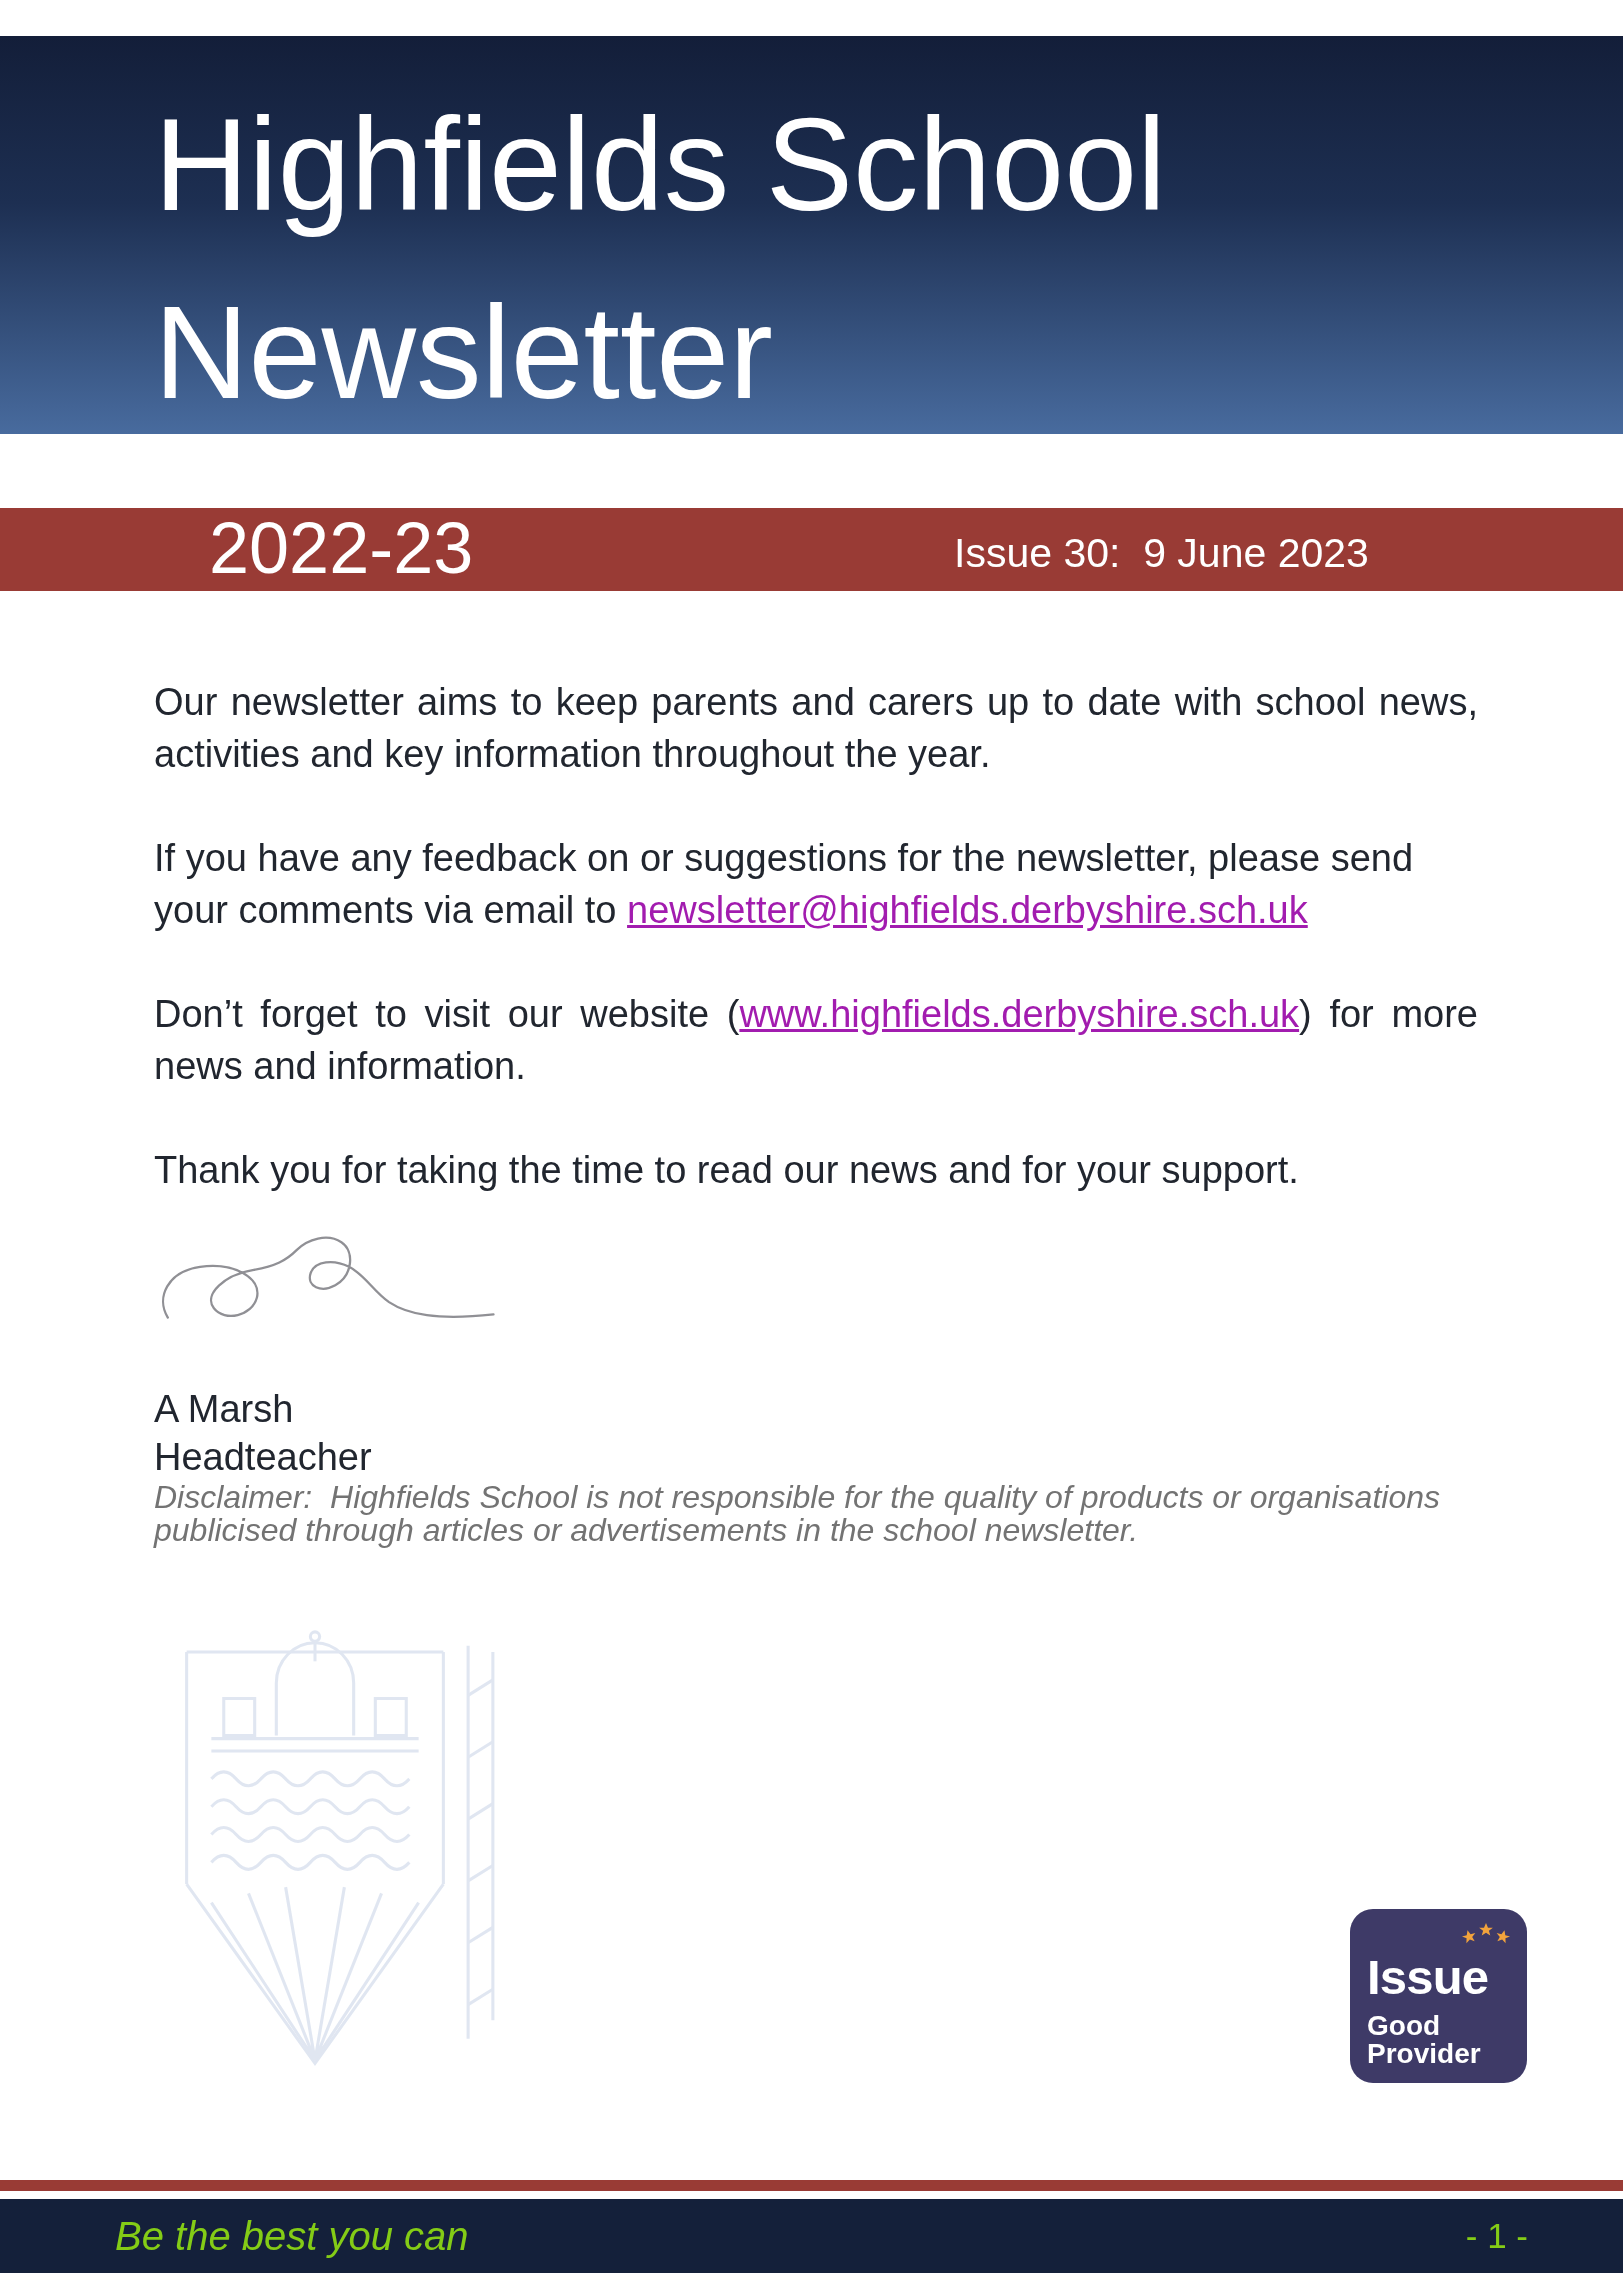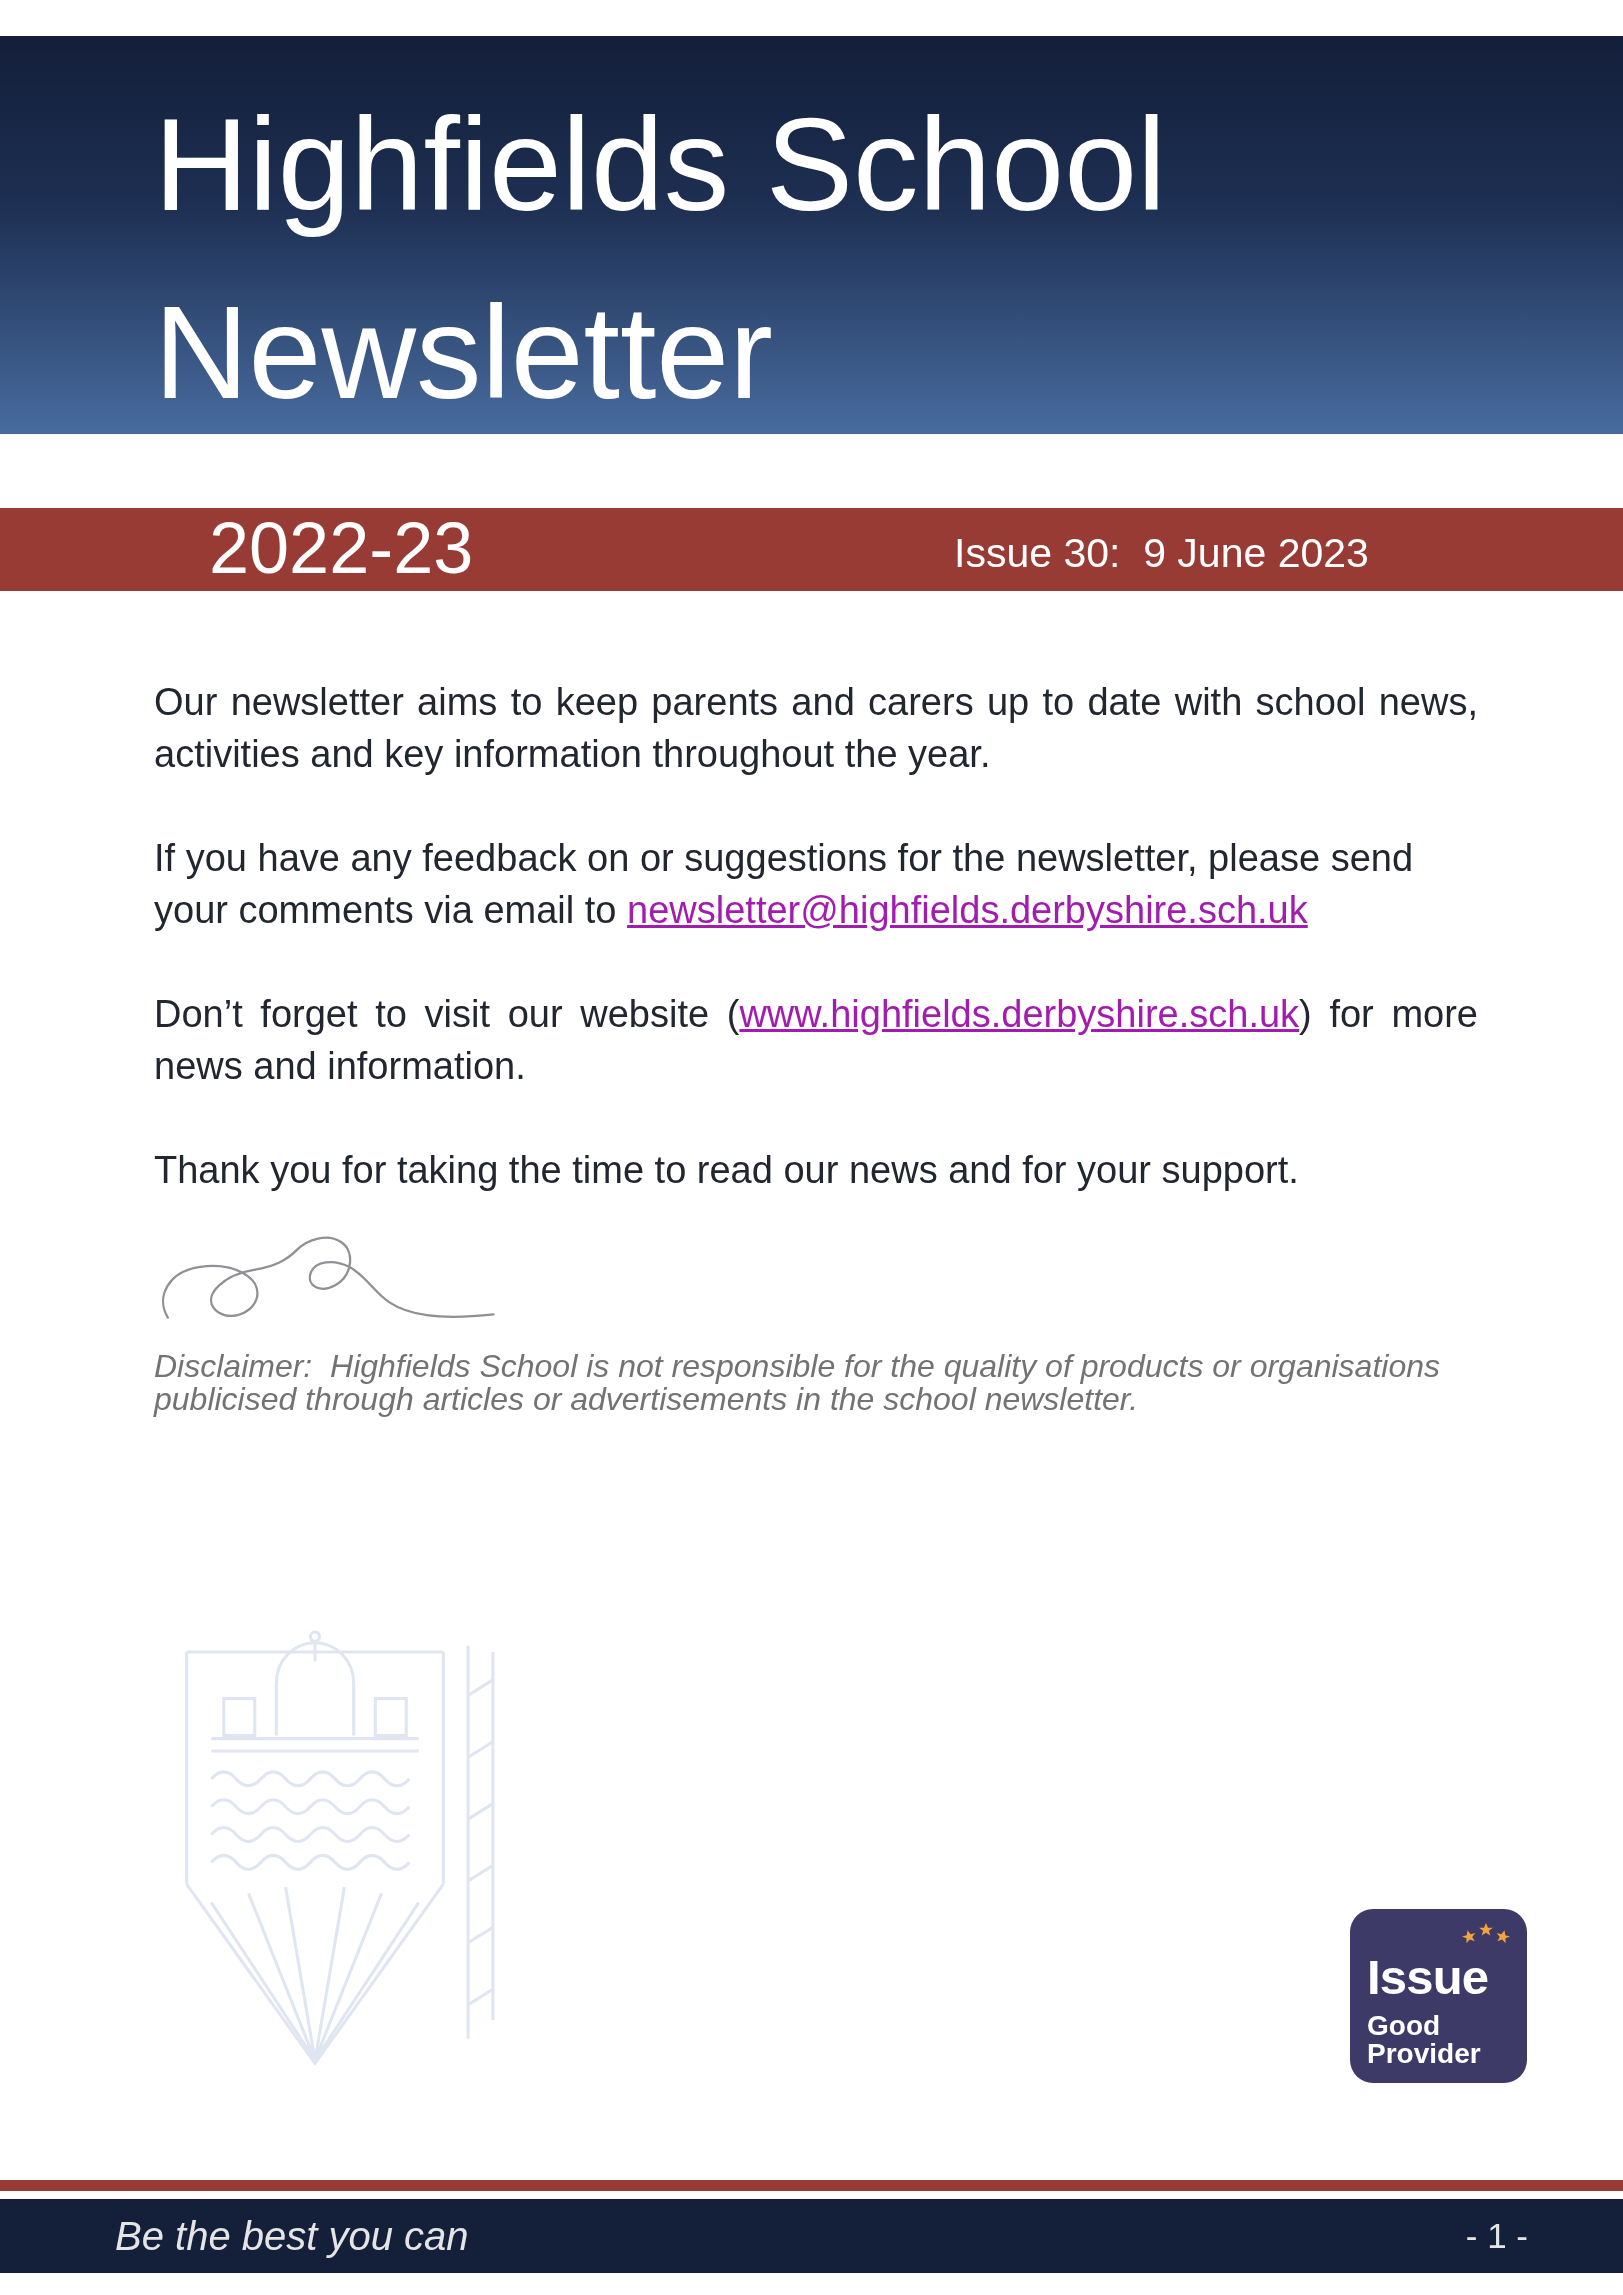--- a/index.html
+++ b/index.html
@@ -53,21 +53,21 @@
     background:#3e3a67; border-radius:23px; color:#ffffff; box-sizing:border-box;
   }
   .ofsted-stars { position:absolute; top:10.7px; right:15.4px; }
   .ofsted-brand { position:absolute; left:17px; top:40px; font-size:49px; font-weight:700; letter-spacing:-0.8px; }
   .ofsted-rating { position:absolute; left:17px; bottom:15.4px; font-size:28px; font-weight:700; line-height:28px; }
 
   
   .footer-line { position:absolute; left:0; right:0; top:2180px; height:10.7px; background:#993b35; }
   .footer-bar {
     position:absolute; left:0; right:0; top:2199px; height:74px; background:#14203a;
-    color:#e5e5e5; display:flex; align-items:center; justify-content:space-between;
+    color:#84cc16; display:flex; align-items:center; justify-content:space-between;
     padding:0 96px 0 115px; box-sizing:border-box;
   }
   .motto   { font-style:italic; font-size:40px; }
   .pagenum { font-size:35px; white-space:pre; }
 </style>
 </head>
 <body>
 
 <div class="page">
 
@@ -94,20 +94,24 @@
 
     <div class="signature">
       <svg width="361" height="131" viewBox="0 0 470 150">
         <path d="M18,118 C2,92 18,58 60,52 C104,46 140,66 134,92 C128,116 92,124 78,106
                  C64,88 92,62 130,56 C158,51 172,44 186,30 C200,16 226,8 244,20
                  C262,32 258,64 236,76 C218,86 198,78 204,60 C210,44 234,42 254,52
                  C274,62 286,84 306,98 C330,114 368,122 442,114" fill="none" stroke="#909095" stroke-width="3" stroke-linecap="round"></path>
       </svg>
     </div>
 
+    <div class="signoff">
+      <div>A Marsh</div>
+      <div>Headteacher</div>
+    </div>
 
     <p class="disclaimer">Disclaimer:  Highfields School is not responsible for the quality of products or organisations publicised through articles or advertisements in the school newsletter.</p>
   </main>
 
   <div class="watermark">
     <svg width="388" height="464" viewBox="0 0 250 300">
       <g stroke="#ccd6e8" fill="none" stroke-width="2" opacity="0.6">
         <path d="M42,22 H208"></path>
         <path d="M42,22 V172"></path>
         <path d="M208,22 V172"></path>

